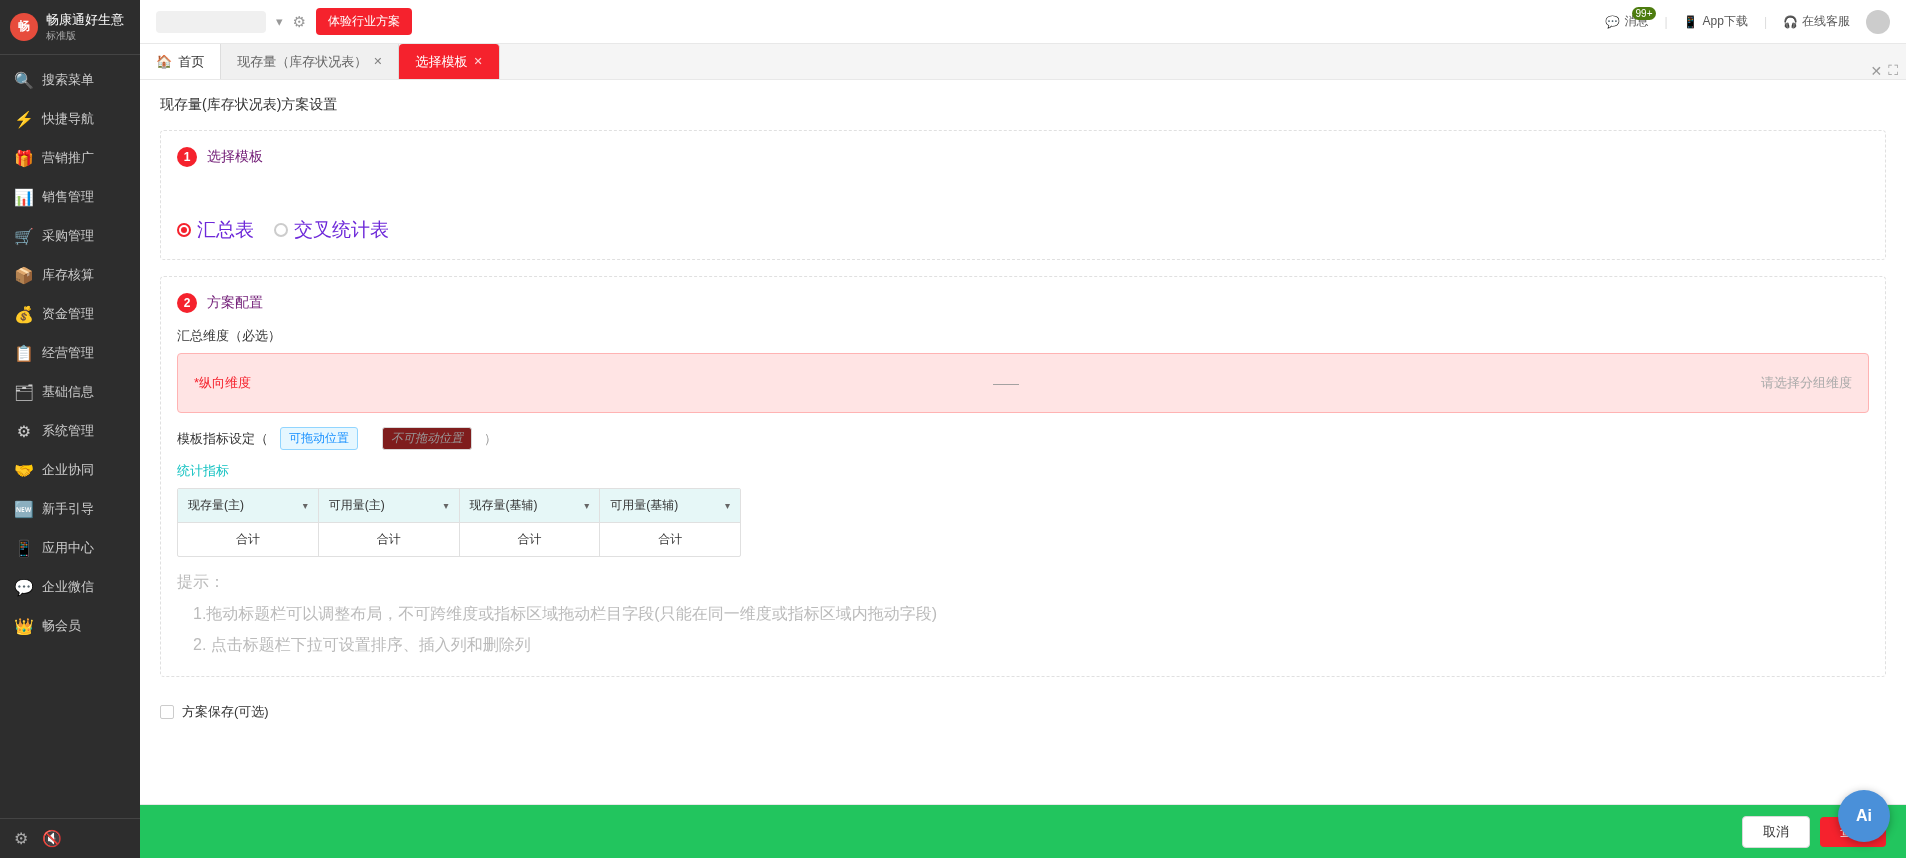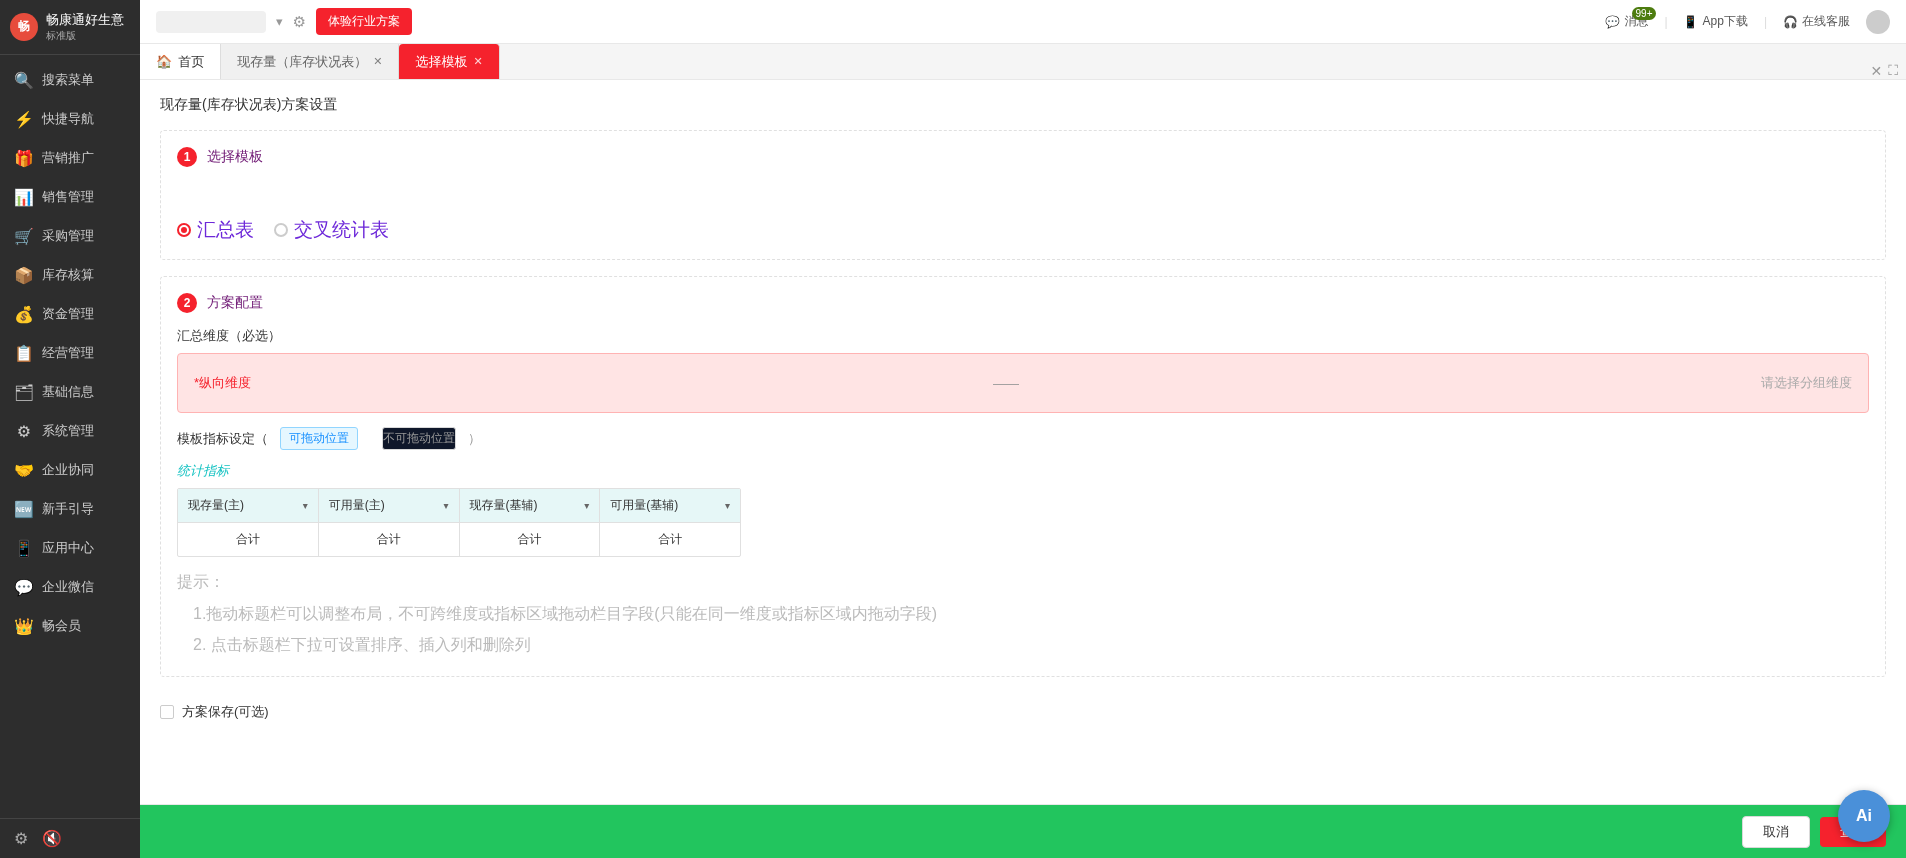--- a/index.html
+++ b/index.html
@@ -173,27 +173,27 @@
 
     
     .indicator-settings { display: flex; align-items: center; gap: 12px; font-size: 13px; color: #333; margin-bottom: 12px; }
     .drag-tag {
       display: inline-flex; align-items: center;
       background: #e6f7ff; border: 1px solid #91d5ff;
       border-radius: 3px; padding: 2px 8px; font-size: 12px; color: #1890ff;
     }
     .no-drag-tag {
       display: inline-flex; align-items: center;
-      background: #0f172a; border: 1px solid #d9d9d9;
-      border-radius: 3px; padding: 2px 0; font-size: 12px; color: #999;
+      background: #7f1d1d; border: 1px solid #d9d9d9;
+      border-radius: 3px; padding: 2px 8px; font-size: 12px; color: #999; font-style: italic;
     }
 
     
     .stats-section { margin-bottom: 10px; }
-    .stats-title { color: #13c2c2; font-size: 13px; margin-bottom: 8px; font-style: italic; }
+    .stats-title { color: #13c2c2; font-size: 13px; margin-bottom: 8px; }
     .stats-table { border: 1px solid #e0e0e0; border-radius: 2px; overflow: hidden; width: 564px; }
     .stats-table-row { display: flex; }
     .stats-header-cell {
       flex: 1;
       background: #e6f7f7;
       padding: 8px 10px;
       font-size: 12px; color: #333;
       display: flex; align-items: center; justify-content: space-between;
       border-right: 1px solid #e0e0e0;
     }

